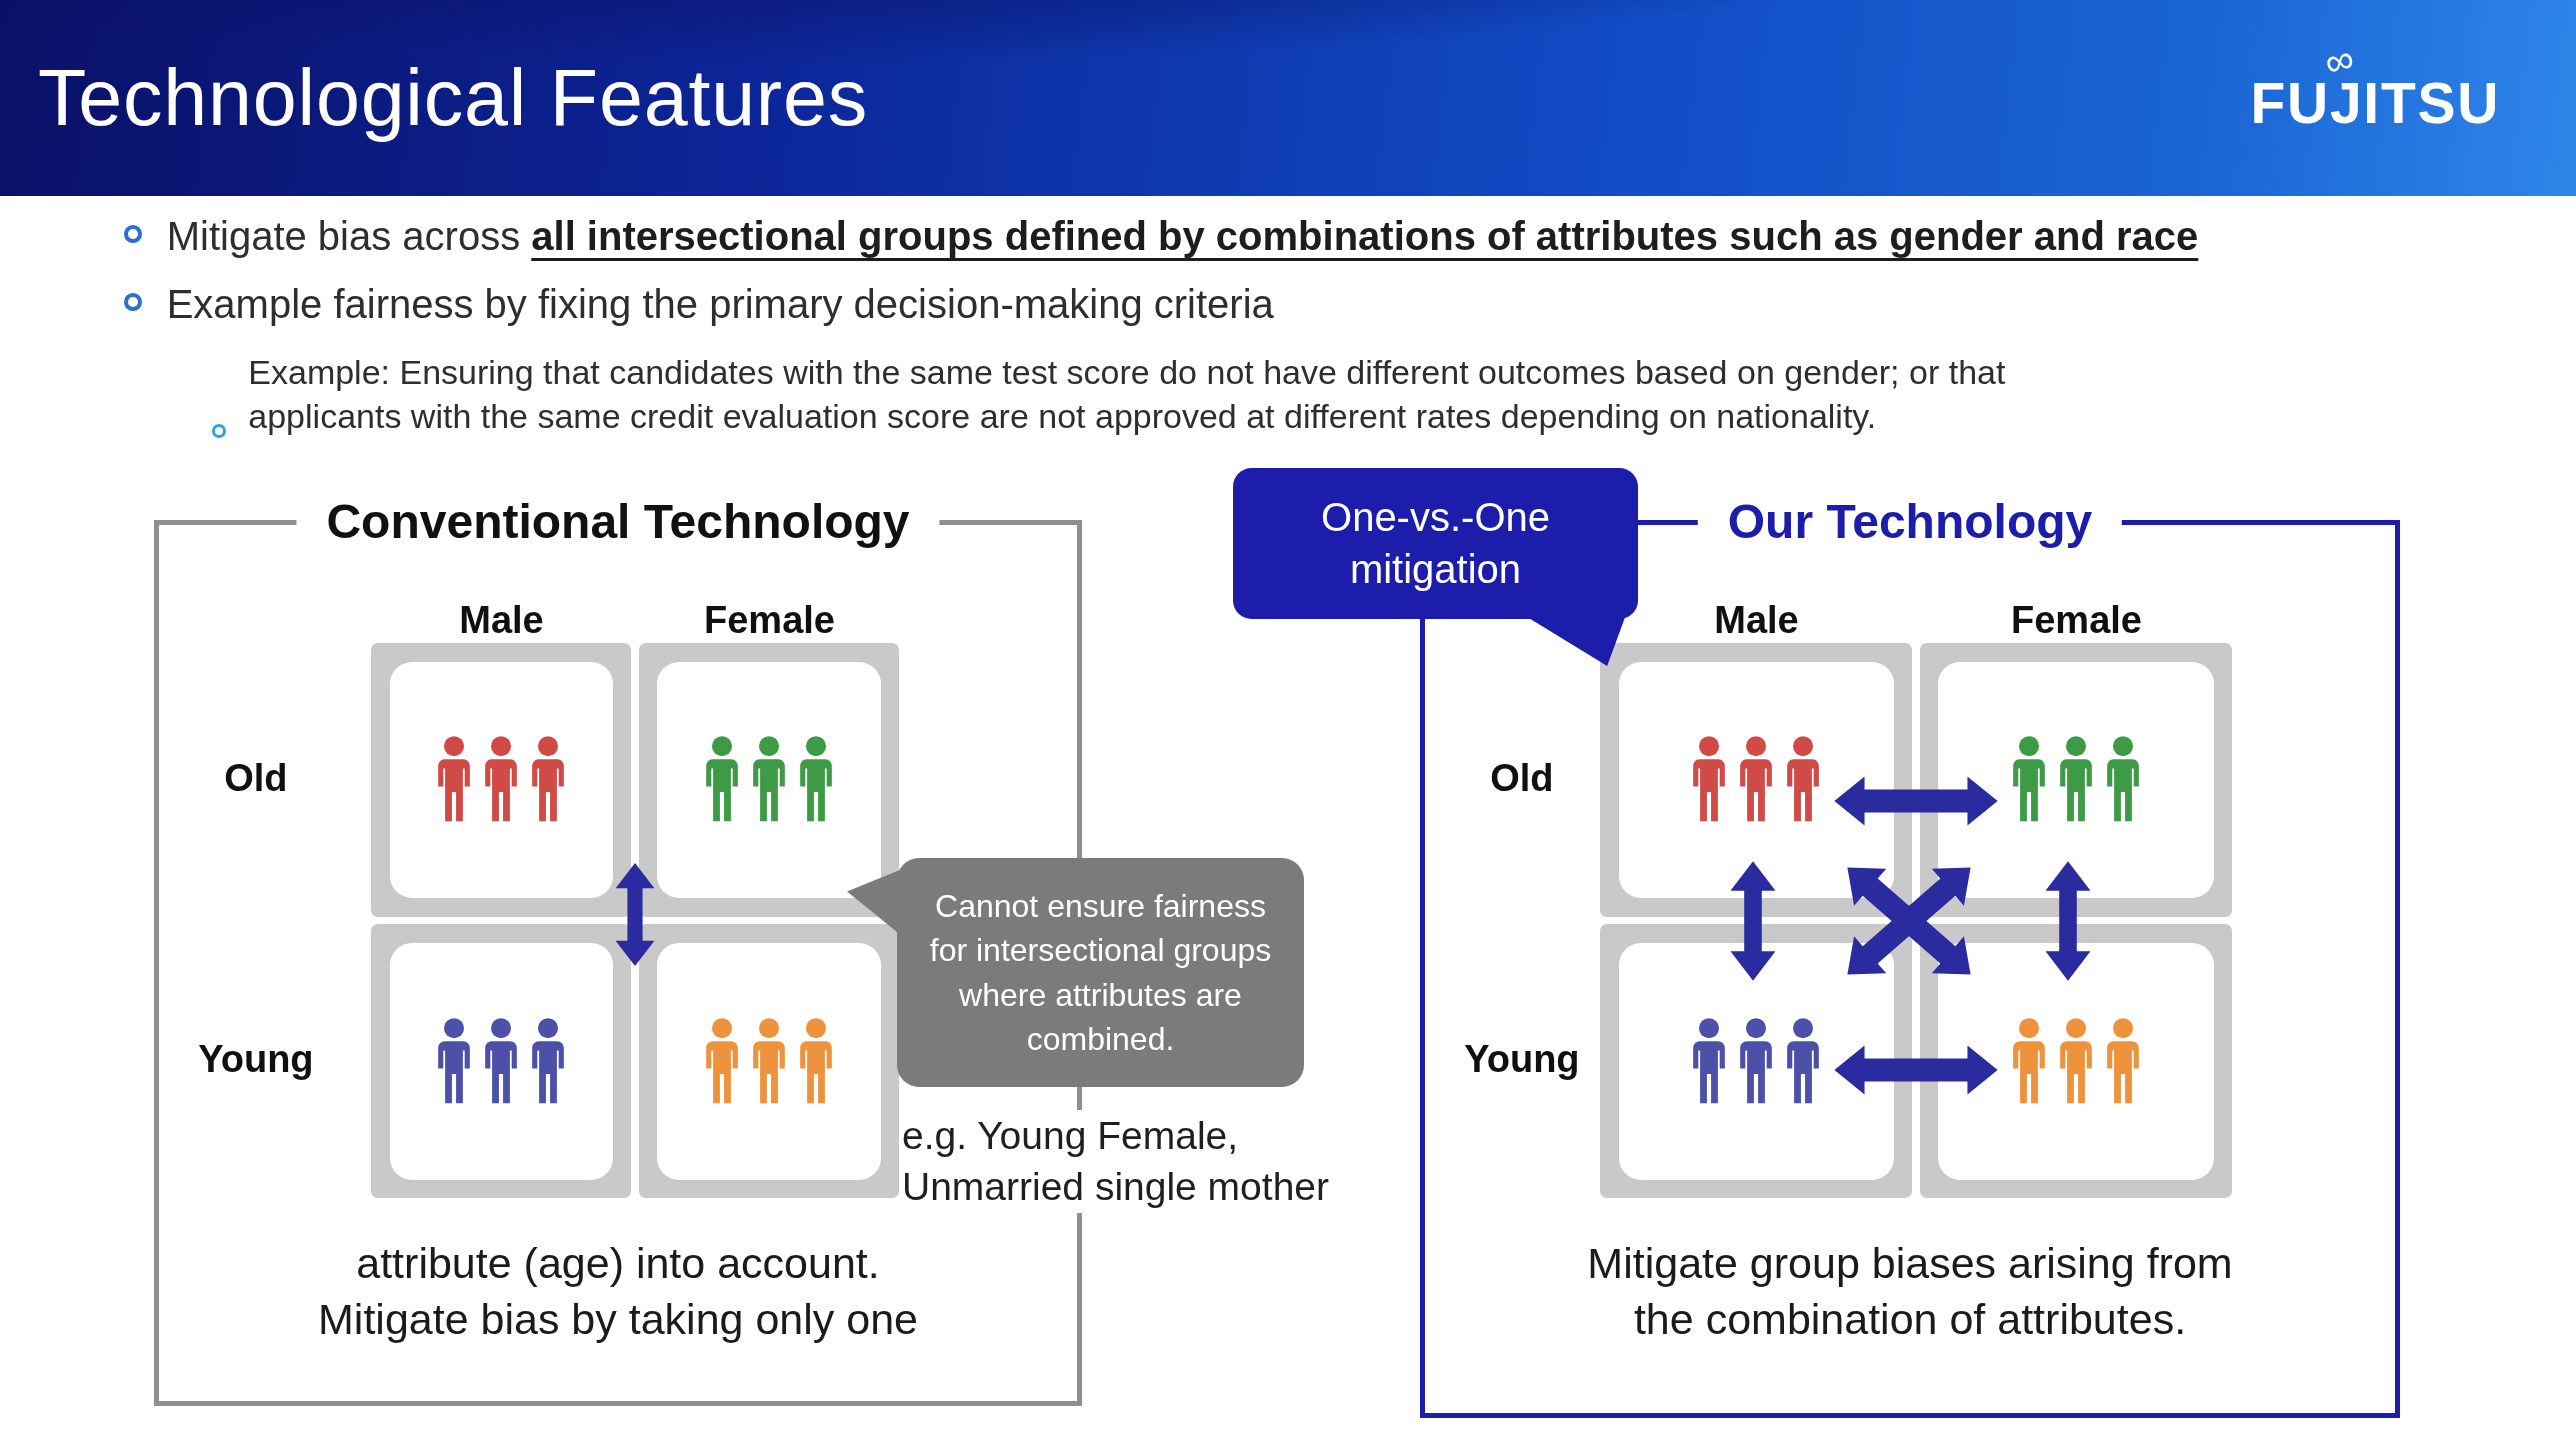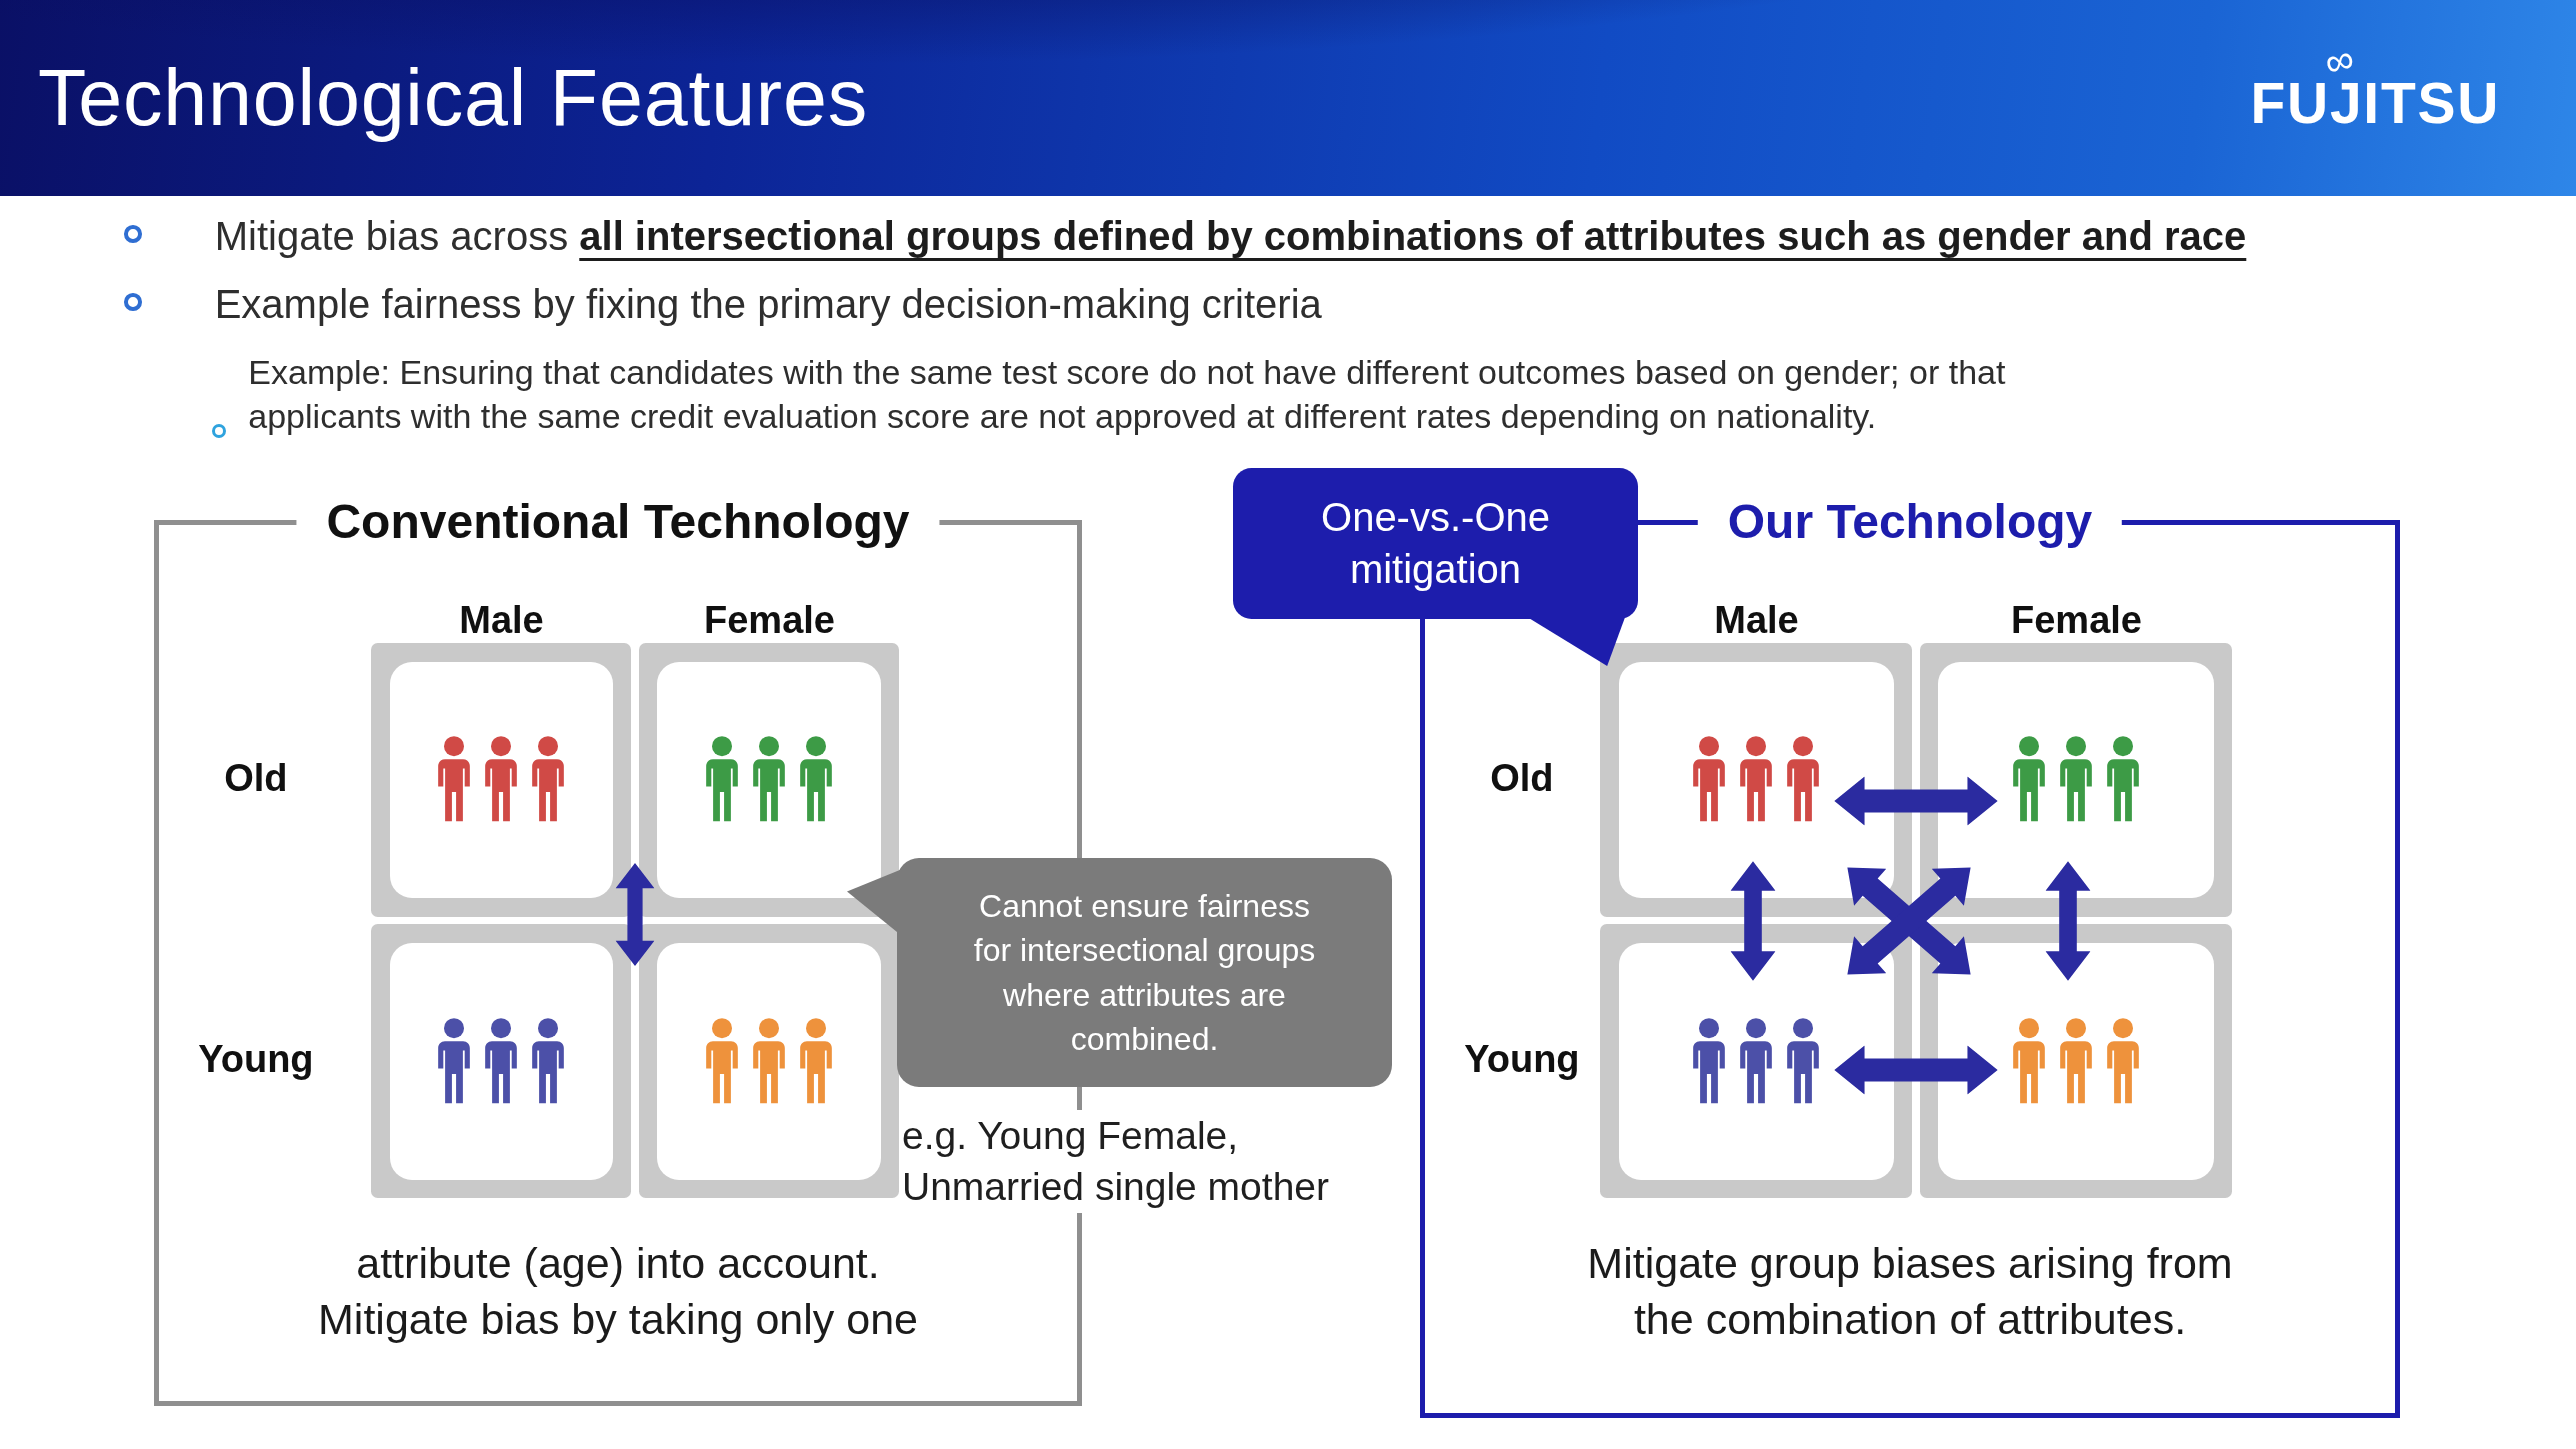--- a/index.html
+++ b/index.html
@@ -34,21 +34,21 @@
   }
   .logo .inf {
     position:absolute; top:-32px; left:30%;
     font-size:40px; font-weight:400; letter-spacing:0; transform:rotate(-14deg);
   }
 
   
   .bullets { position:absolute; top:214px; left:0; width:100%; }
   .bullet {
     display:flex; align-items:flex-start; font-size:40px; color:#2e2e2e;
-    margin:0 0 23px 124px; white-space:nowrap;gap:48px;
+    margin:0 0 23px 124px; white-space:nowrap;
   }
   .bullet .dot {
     flex:0 0 auto; width:17.7px; height:17.7px; border:4.2px solid #2f6ed2;
     border-radius:50%; margin:11px 25px 0 0;
   }
   .bullet .emph {
     font-weight:700; color:#1d1d1d;
     text-decoration:underline; text-decoration-thickness:2.9px; text-underline-offset:7.6px;
   }
   .subbullet {
@@ -110,21 +110,21 @@
   .panel-ours .a-d1 { left:309px; top:278px; width:215px; height:49px; transform:translate(-50%,-50%) rotate(41deg); }
   .panel-ours .a-d2 { left:309px; top:278px; width:215px; height:49px; transform:translate(-50%,-50%) rotate(-41deg); }
 
   .caption {
     position:absolute; left:0; right:0; top:711px; text-align:center;
     font-size:43px; line-height:1.3; color:#1b1b1b;
   }
 
   
   .bubble {
-    position:absolute; left:897px; top:858px; width:495px; height:229px;
+    position:absolute; left:897px; top:858px; width:407px; height:229px;
     background:var(--bubble-gray,#7b7b7b); border-radius:22px; color:#fff;
     display:flex; flex-direction:column; align-items:center; justify-content:center;
     font-size:32px; line-height:1.38; text-align:center; z-index:5;
   }
   .bubble .tail { position:absolute; left:-50px; top:8.4px; width:54px; height:71px; }
   .bubble .tail polygon { fill:var(--bubble-gray,#7b7b7b); }
   .example {
     position:absolute; left:902px; top:1110px; z-index:4;
     font-size:39px; line-height:1.32; color:#1f1f1f; background:#fff; padding-right:6.7px;
   }

